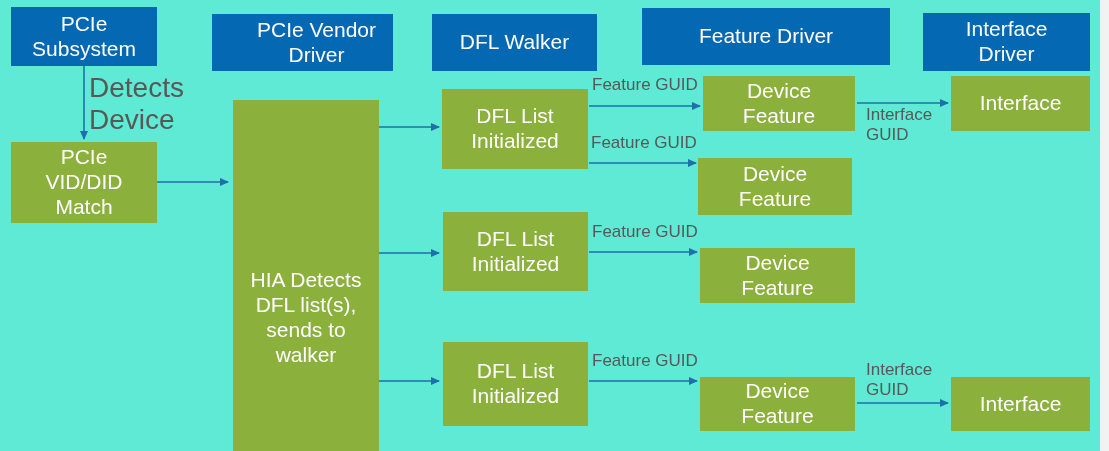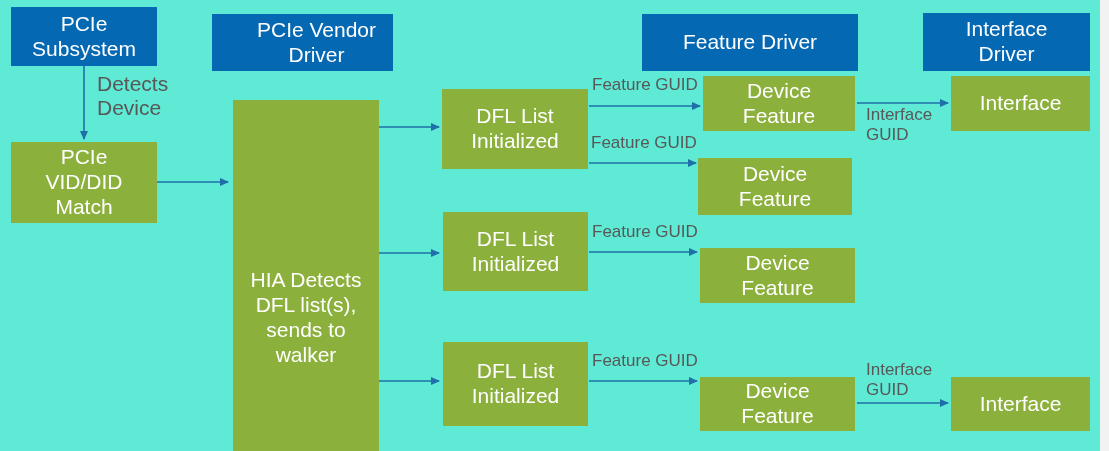--- a/index.html
+++ b/index.html
@@ -93,22 +93,25 @@
   <div class="node blue" style="left:11px; top:7px; width:146px; height:59px; font-size:21px;">
     <span class="lbl">PCIe
 Subsystem</span>
   </div>
 
   <div class="node blue" style="left:212px; top:14px; width:181px; height:57px; font-size:21px;padding-left:32px;">
     <span class="lbl">PCIe Vendor
 Driver</span>
   </div>
 
+  <div class="node blue" style="left:432px; top:14px; width:165px; height:57px; font-size:21px;">
+    <span class="lbl">DFL Walker</span>
+  </div>
 
-  <div class="node blue" style="left:642px; top:14px; width:216px; height:57px; font-size:21px;justify-content:center;">
+  <div class="node blue" style="left:642px; top:8px; width:248px; height:57px; font-size:21px;justify-content:center;">
     <span class="lbl">Feature Driver</span>
   </div>
 
   <div class="node blue" style="left:923px; top:13px; width:167px; height:58px; font-size:21px;">
     <span class="lbl">Interface
 Driver</span>
   </div>
 
   <div class="node green" style="left:11px; top:142px; width:146px; height:81px; font-size:21px;">
     <span class="lbl">PCIe
@@ -159,21 +162,21 @@
   </div>
 
   <div class="node green" style="left:951px; top:76px; width:139px; height:55px; font-size:21px;">
     <span class="lbl">Interface</span>
   </div>
 
   <div class="node green" style="left:951px; top:377px; width:139px; height:54px; font-size:21px;">
     <span class="lbl">Interface</span>
   </div>
 
-  <div class="edge-label" style="left:97px; top:72px; font-size:21px;">Detects
+  <div class="edge-label" style="left:89px; top:72px; font-size:28px;">Detects
 Device</div>
 
   <div class="edge-label" style="left:592px; top:75px; font-size:17px;">Feature GUID</div>
 
   <div class="edge-label" style="left:591px; top:133px; font-size:17px;">Feature GUID</div>
 
   <div class="edge-label" style="left:592px; top:222px; font-size:17px;">Feature GUID</div>
 
   <div class="edge-label" style="left:592px; top:351px; font-size:17px;">Feature GUID</div>
 

